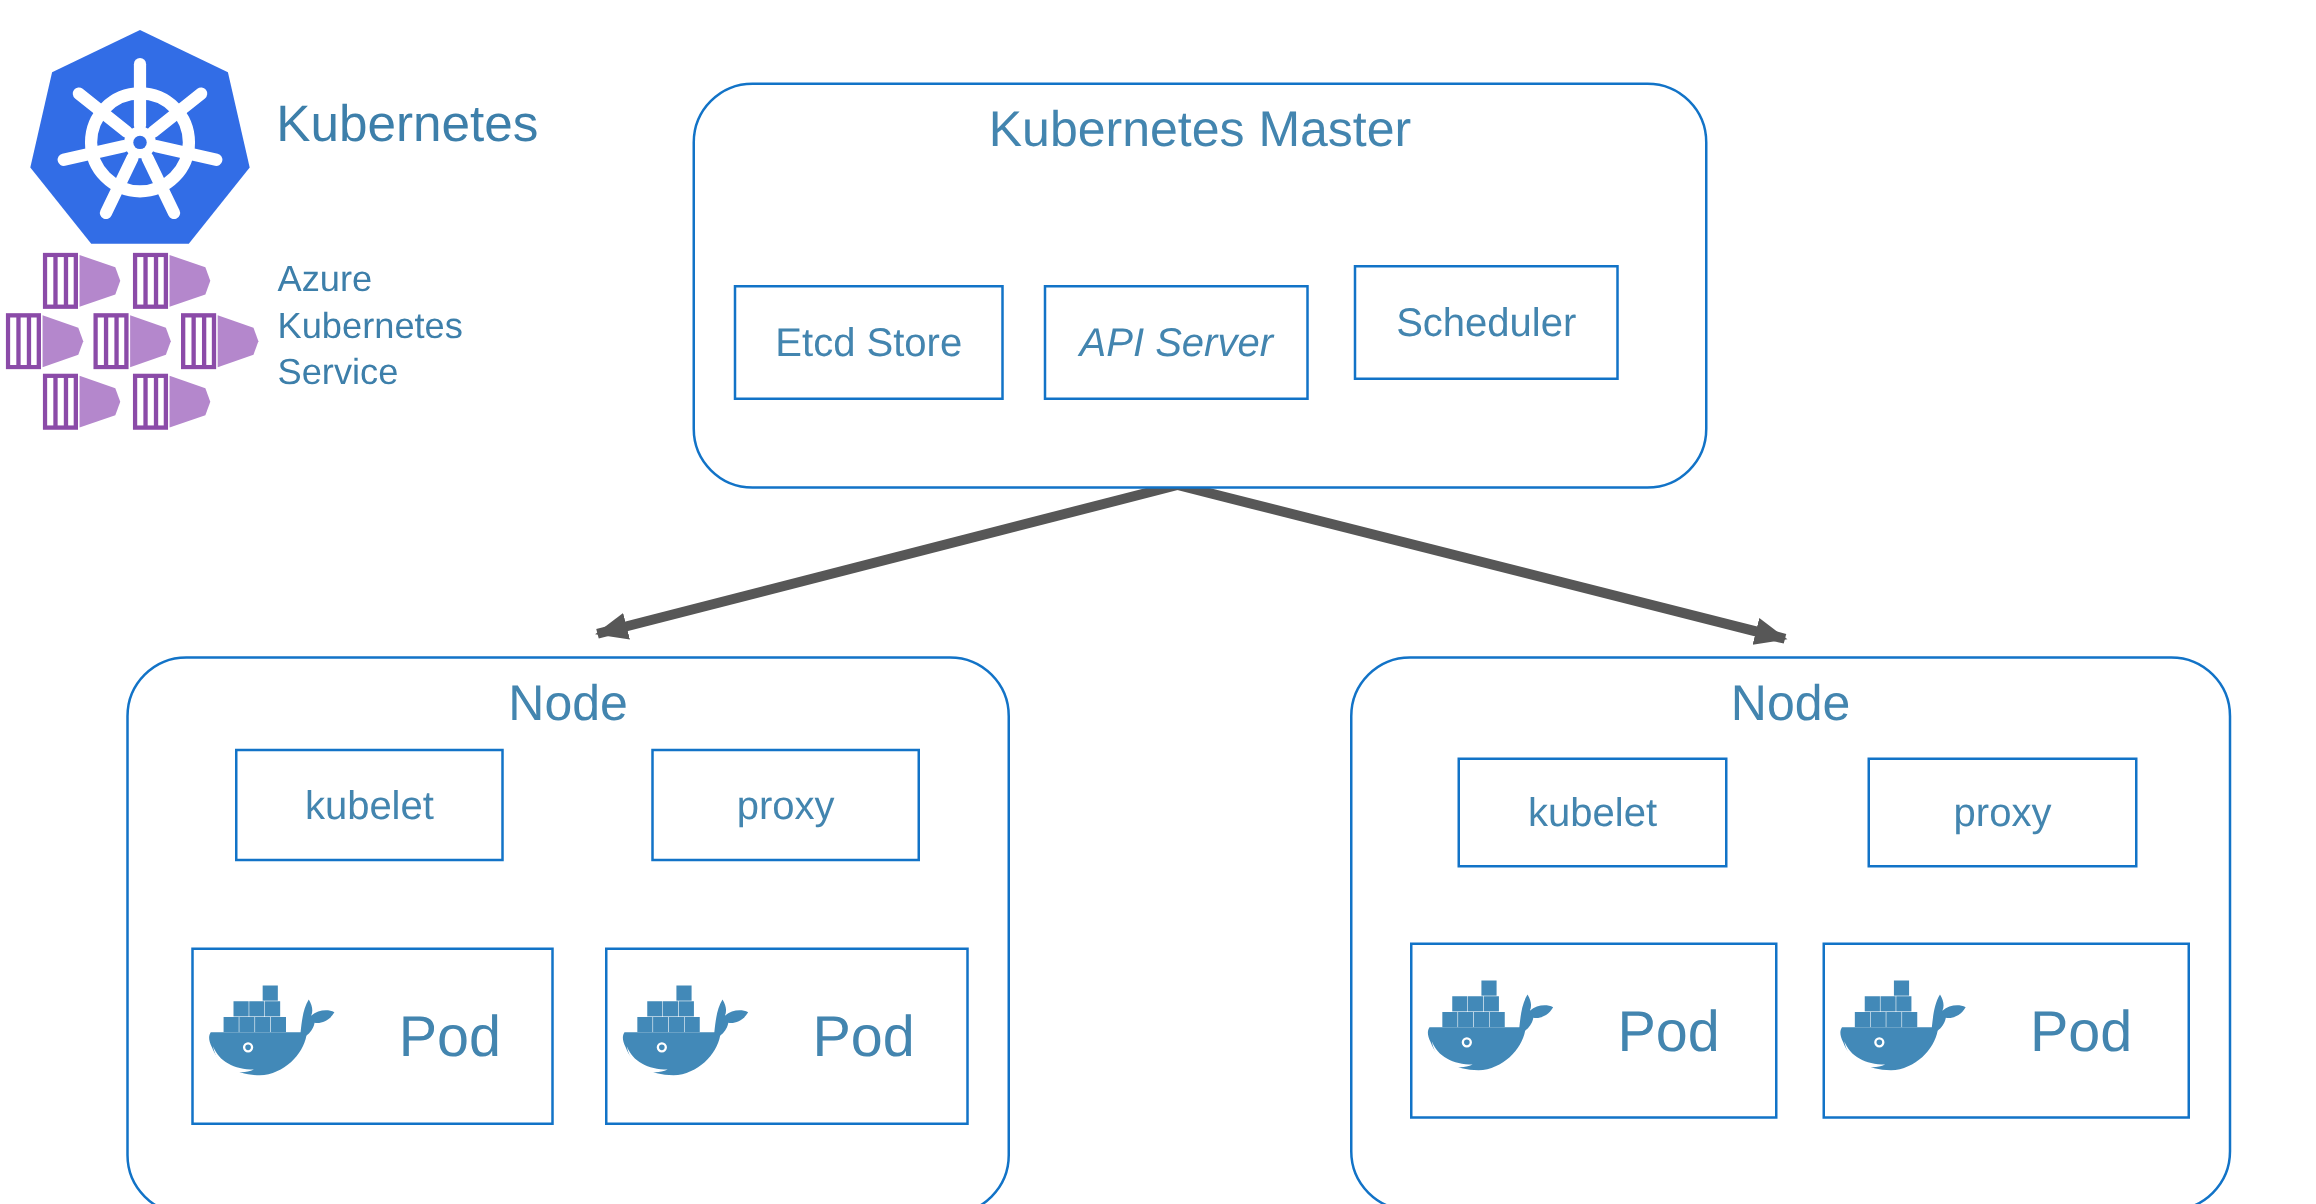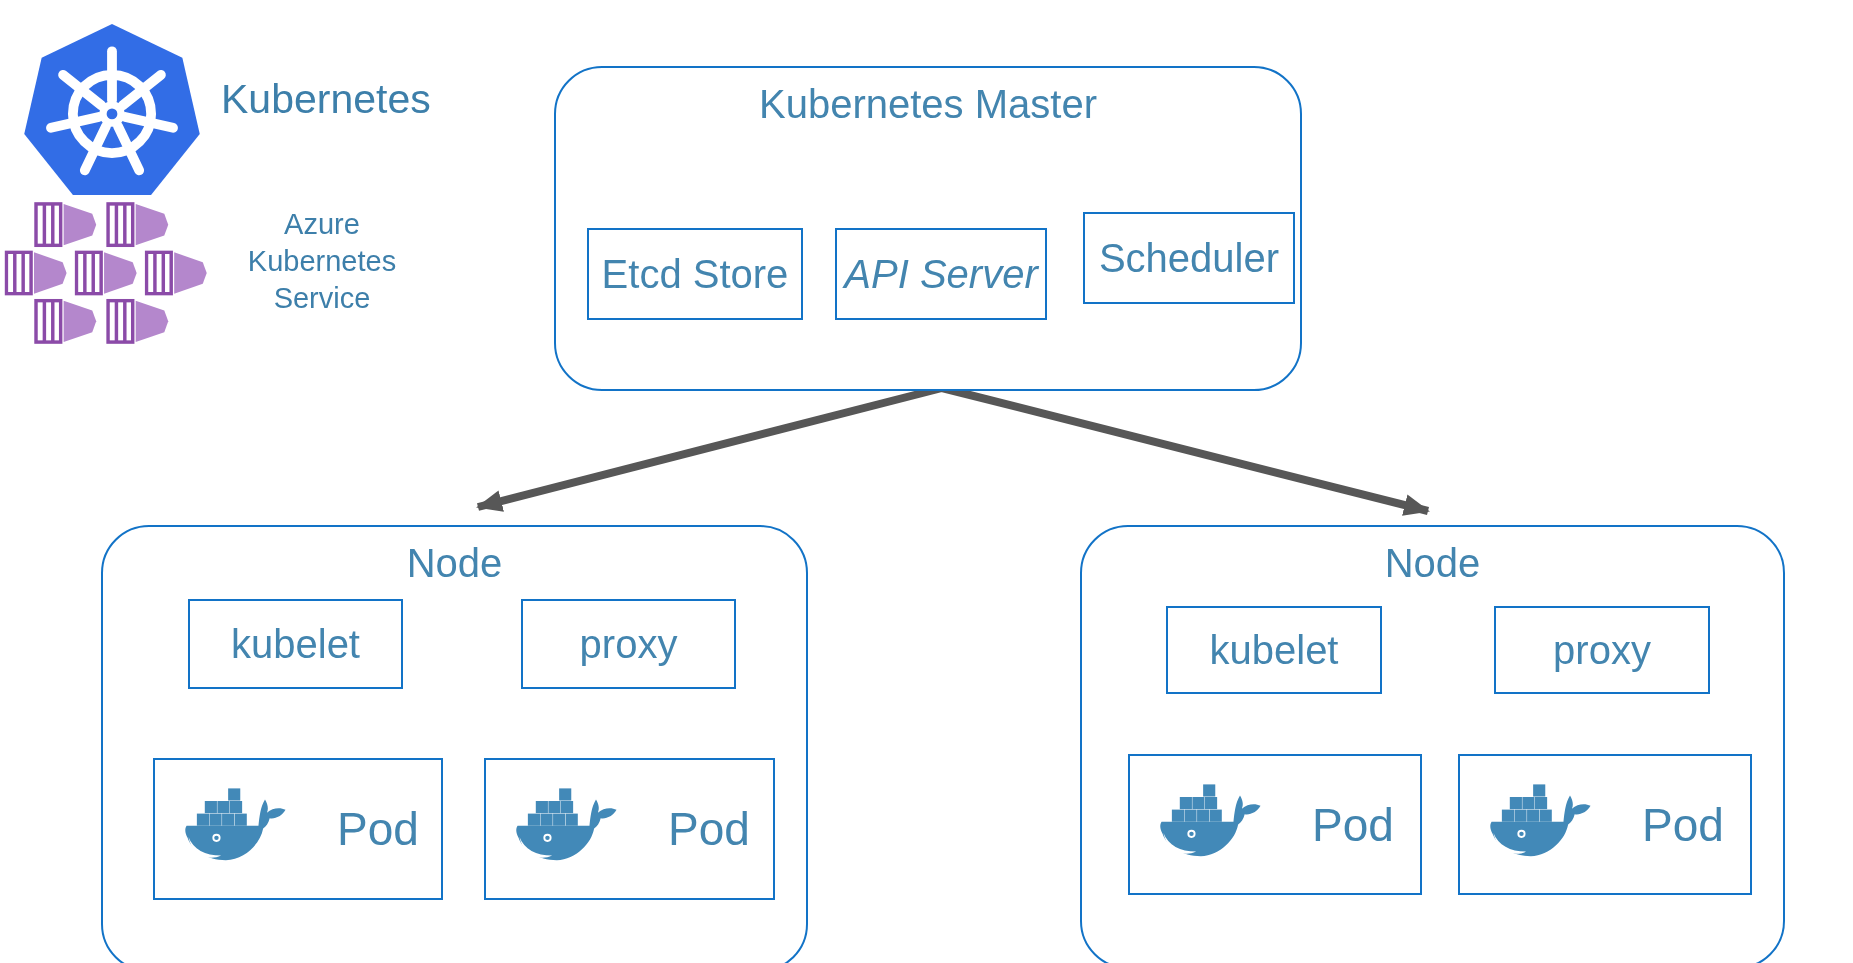--- a/index.html
+++ b/index.html
@@ -30,42 +30,41 @@
   }
 
   
   .chip {
     position:absolute;
     border:2.5px solid #1273C7;
     background:#ffffff;
     display:flex;
     align-items:center;
     justify-content:center;
-    font-size:40px;
+    font-size:32px;
     color:#4385AF;
     white-space:nowrap;
   }
   .chip.pod {
     justify-content:flex-start;
-    padding-left:26px;
+    padding-left:8px;
     gap:30px;
     font-size:46px;
   }
   .pod-whale { width:126px; height:98px; flex:0 0 auto; }
 
   
   .k8s-logo { position:absolute; left:22px; top:6px; width:180px; height:184px; }
   .k8s-label {
     position:absolute; left:221px; top:64px;
     font-size:41px; color:#3D7FAA; white-space:nowrap;
   }
   .aks-logo { position:absolute; left:4px; top:186px; width:214px; height:150px; }
   .aks-label {
     position:absolute; left:222px; top:194px; width:200px;
-    text-align:center;
     font-size:29px; line-height:37px; color:#3D7FAA;
   }
 
   .arrows { position:absolute; left:0; top:0; width:1853px; height:963px; pointer-events:none; }
   .defs-hidden { position:absolute; width:0; height:0; overflow:hidden; }
 </style>
 </head>
 <body>
 
 <svg class="defs-hidden" aria-hidden="true">
@@ -142,21 +141,21 @@
     <use href="#aks-container" x="142" y="53" width="65" height="46"></use>
     <use href="#aks-container" x="30" y="102" width="65" height="46"></use>
     <use href="#aks-container" x="103" y="102" width="65" height="46"></use>
   </svg>
   <div class="aks-label">
     <div>Azure</div>
     <div>Kubernetes</div>
     <div>Service</div>
   </div>
 
-  <div class="group" style="left:554px; top:54px; width:748px; height:325px;">
+  <div class="group" style="left:554px; top:54px; width:812px; height:325px;">
     <div class="group-title">Kubernetes Master</div>
     <div class="chip" style="left:31px; top:160px; width:216px; height:92px;">
       <span>Etcd Store</span>
     </div>
     <div class="chip" style="left:279px; top:160px; width:212px; height:92px;font-style:italic;">
       <span>API Server</span>
     </div>
     <div class="chip" style="left:527px; top:144px; width:212px; height:92px;">
       <span>Scheduler</span>
     </div>

